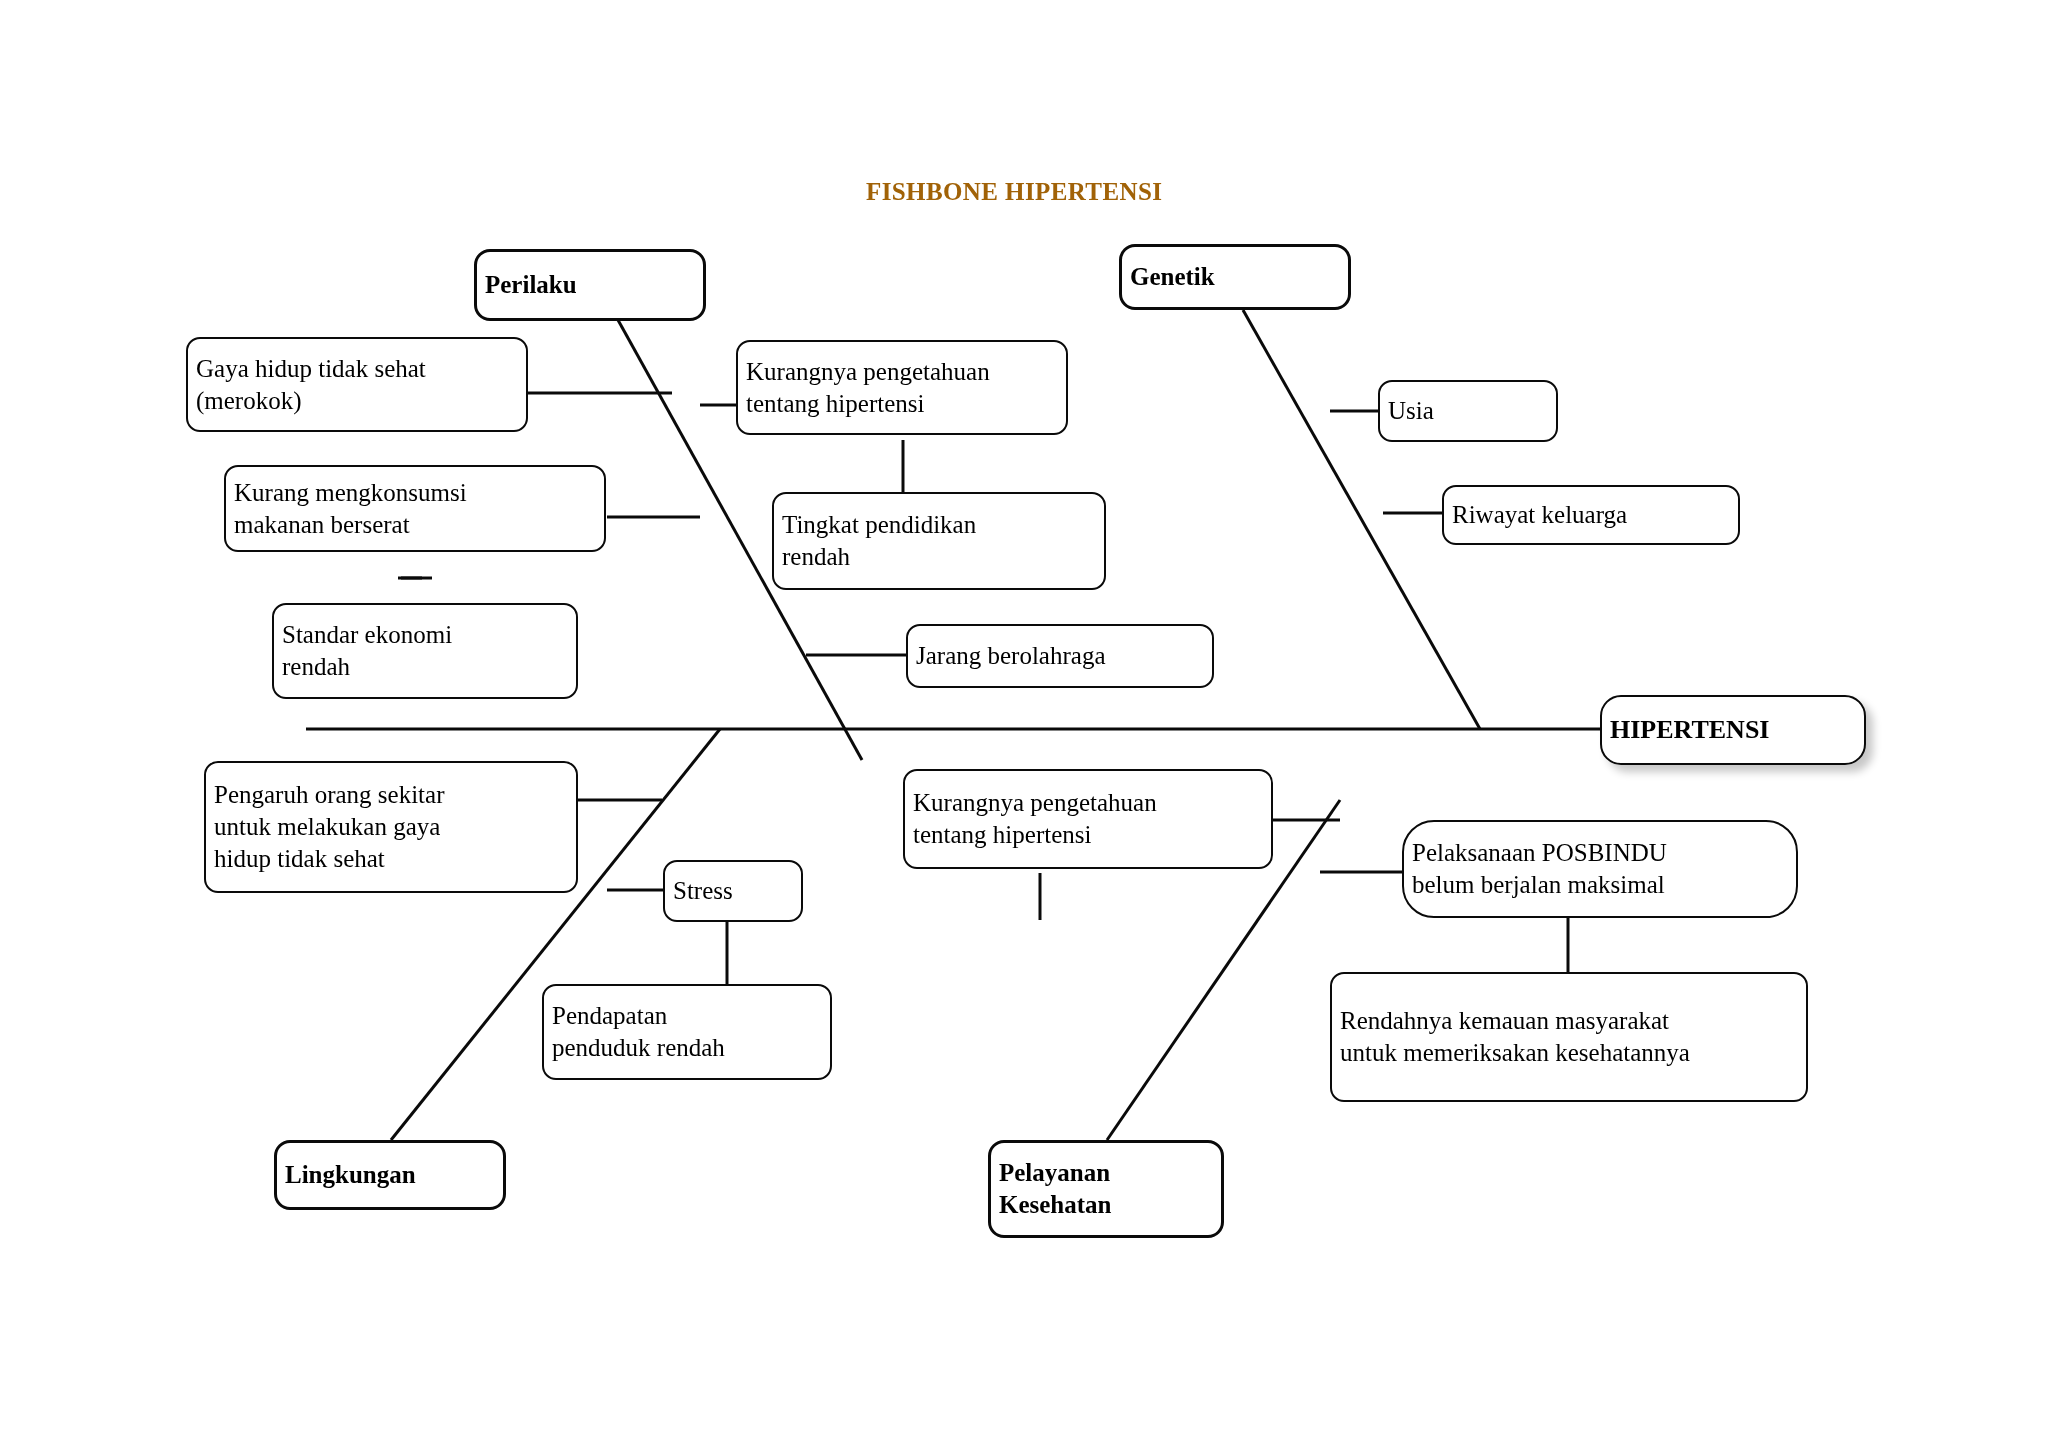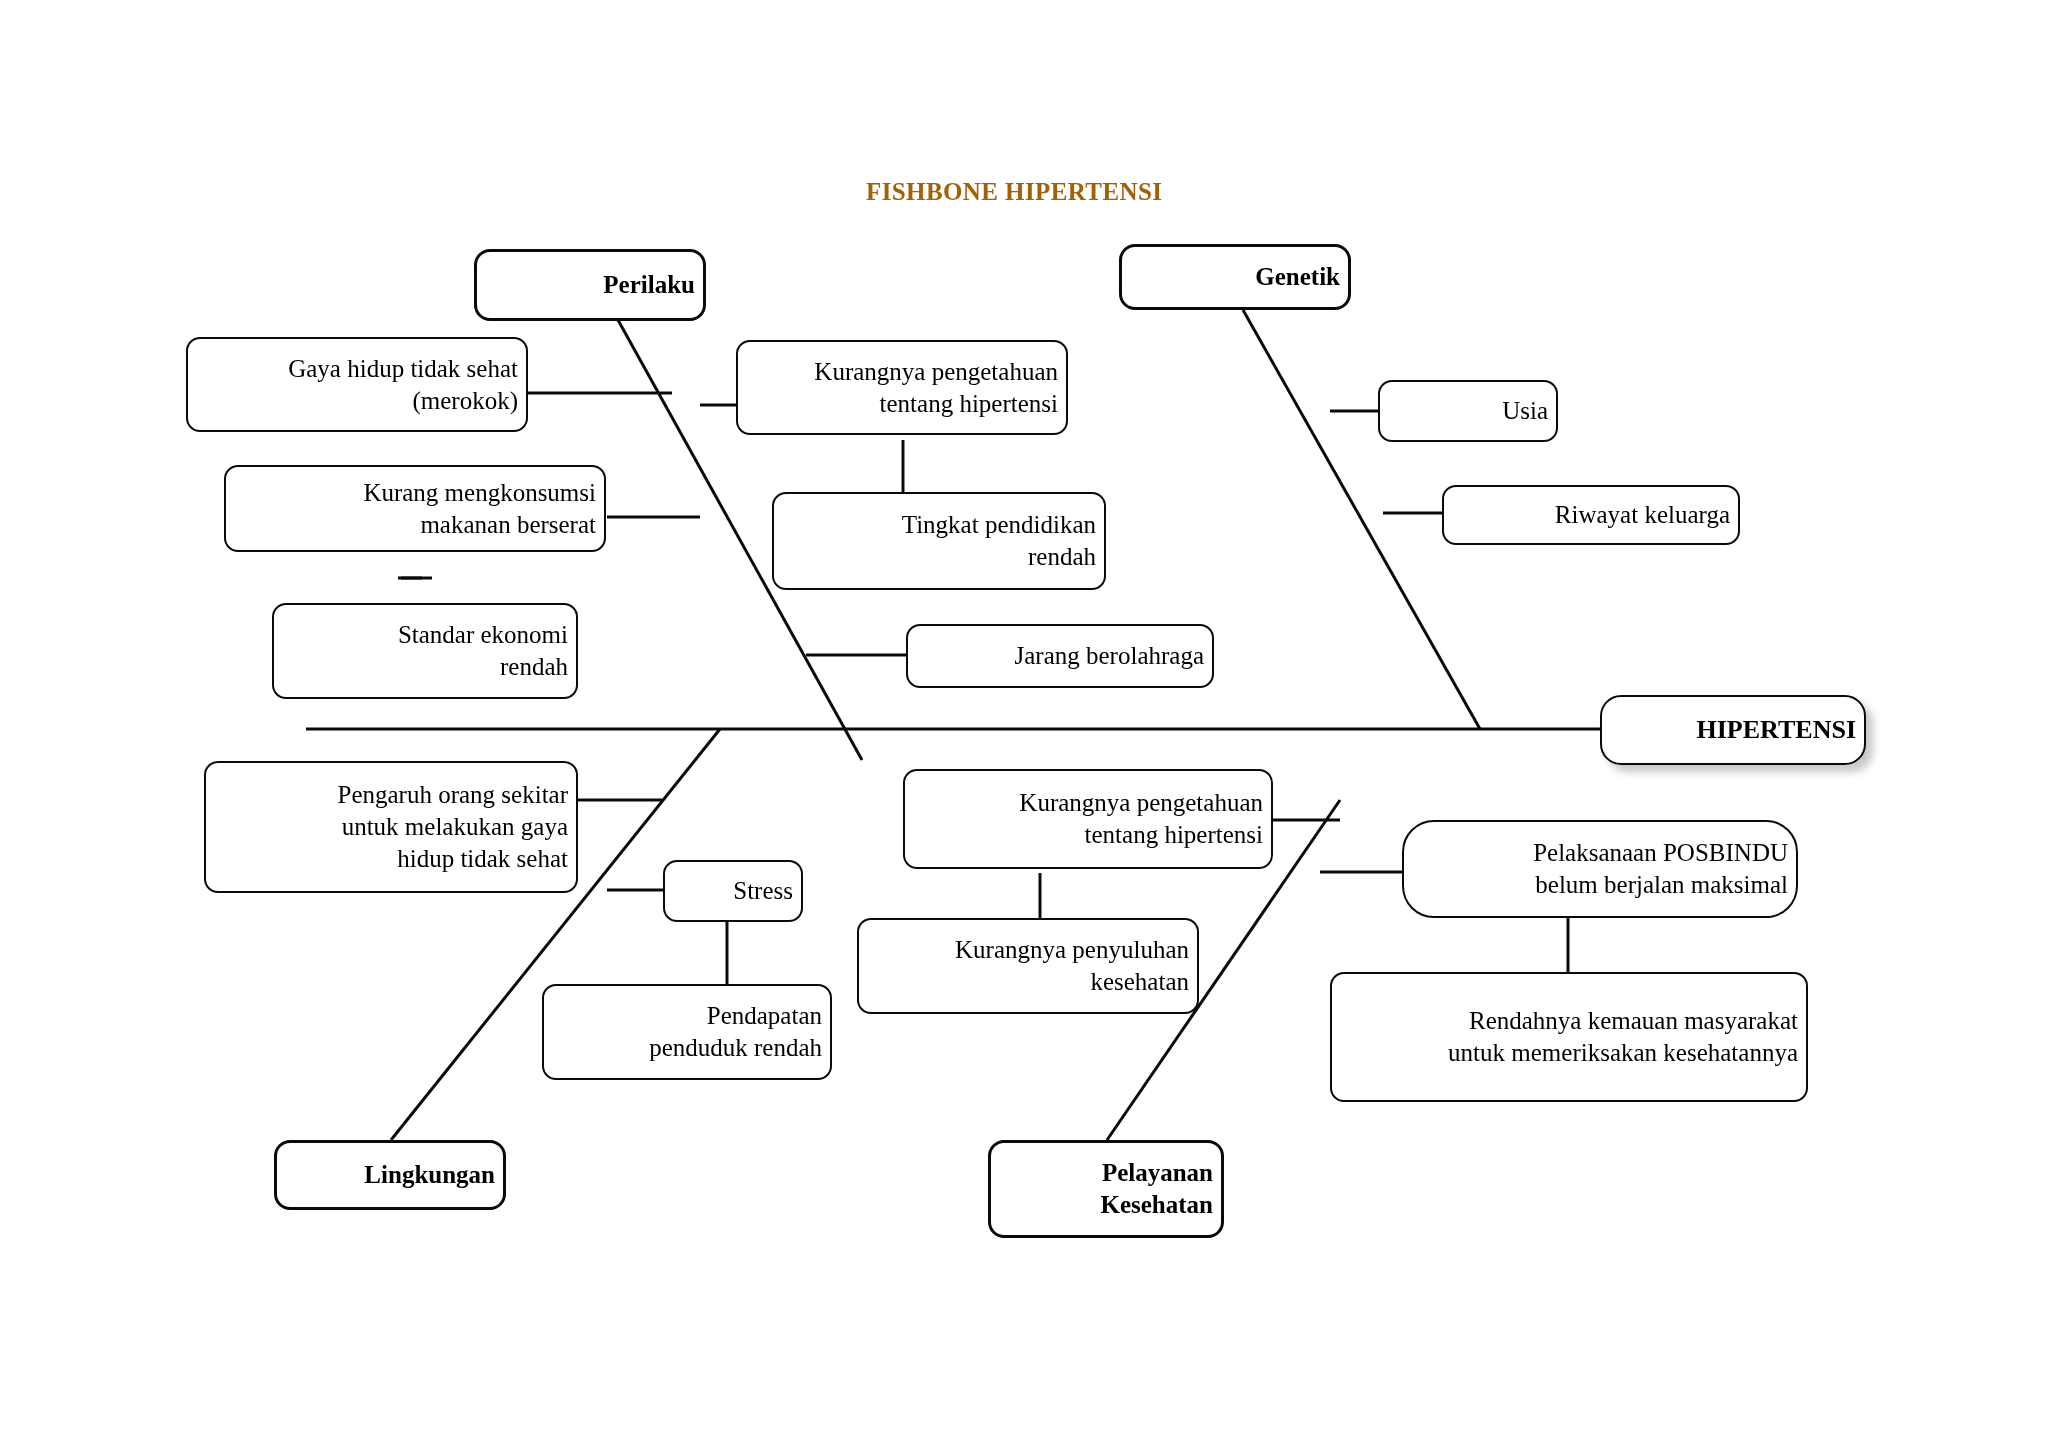--- a/index.html
+++ b/index.html
@@ -33,21 +33,21 @@
   }
   .node {
     position: absolute;
     box-sizing: border-box;
     background: #ffffff;
     border: 2.6px solid #0a0a0a;
     border-radius: 14px;
     display: flex;
     align-items: center;
     justify-content: center;
-    text-align: right;
+    text-align: left;
     color: #000;
     line-height: 1.28;
     padding: 6px 8px;
   }
   .node.cause {
     font-size: 25px;
     font-weight: normal;
   }
   .node.category {
     font-size: 25px;
@@ -181,24 +181,20 @@
   <div class="node cause" style="left:542px; top:984px; width:290px; height:96px; flex-direction:column;">
     <span>Pendapatan</span>
     <span>penduduk rendah</span>
   </div>
 
   <div class="node cause" style="left:903px; top:769px; width:370px; height:100px; flex-direction:column;">
     <span>Kurangnya pengetahuan</span>
     <span>tentang hipertensi</span>
   </div>
 
-  <div class="node cause" style="left:857px; top:918px; width:342px; height:96px; flex-direction:column;">
-    <span>Kurangnya penyuluhan</span>
-    <span>kesehatan</span>
-  </div>
 
   <div class="node cause" style="left:1402px; top:820px; width:396px; height:98px; flex-direction:column;border-radius:32px;">
     <span>Pelaksanaan POSBINDU</span>
     <span>belum berjalan maksimal</span>
   </div>
 
   <div class="node cause" style="left:1330px; top:972px; width:478px; height:130px; flex-direction:column;">
     <span>Rendahnya kemauan masyarakat</span>
     <span>untuk memeriksakan kesehatannya</span>
   </div>

